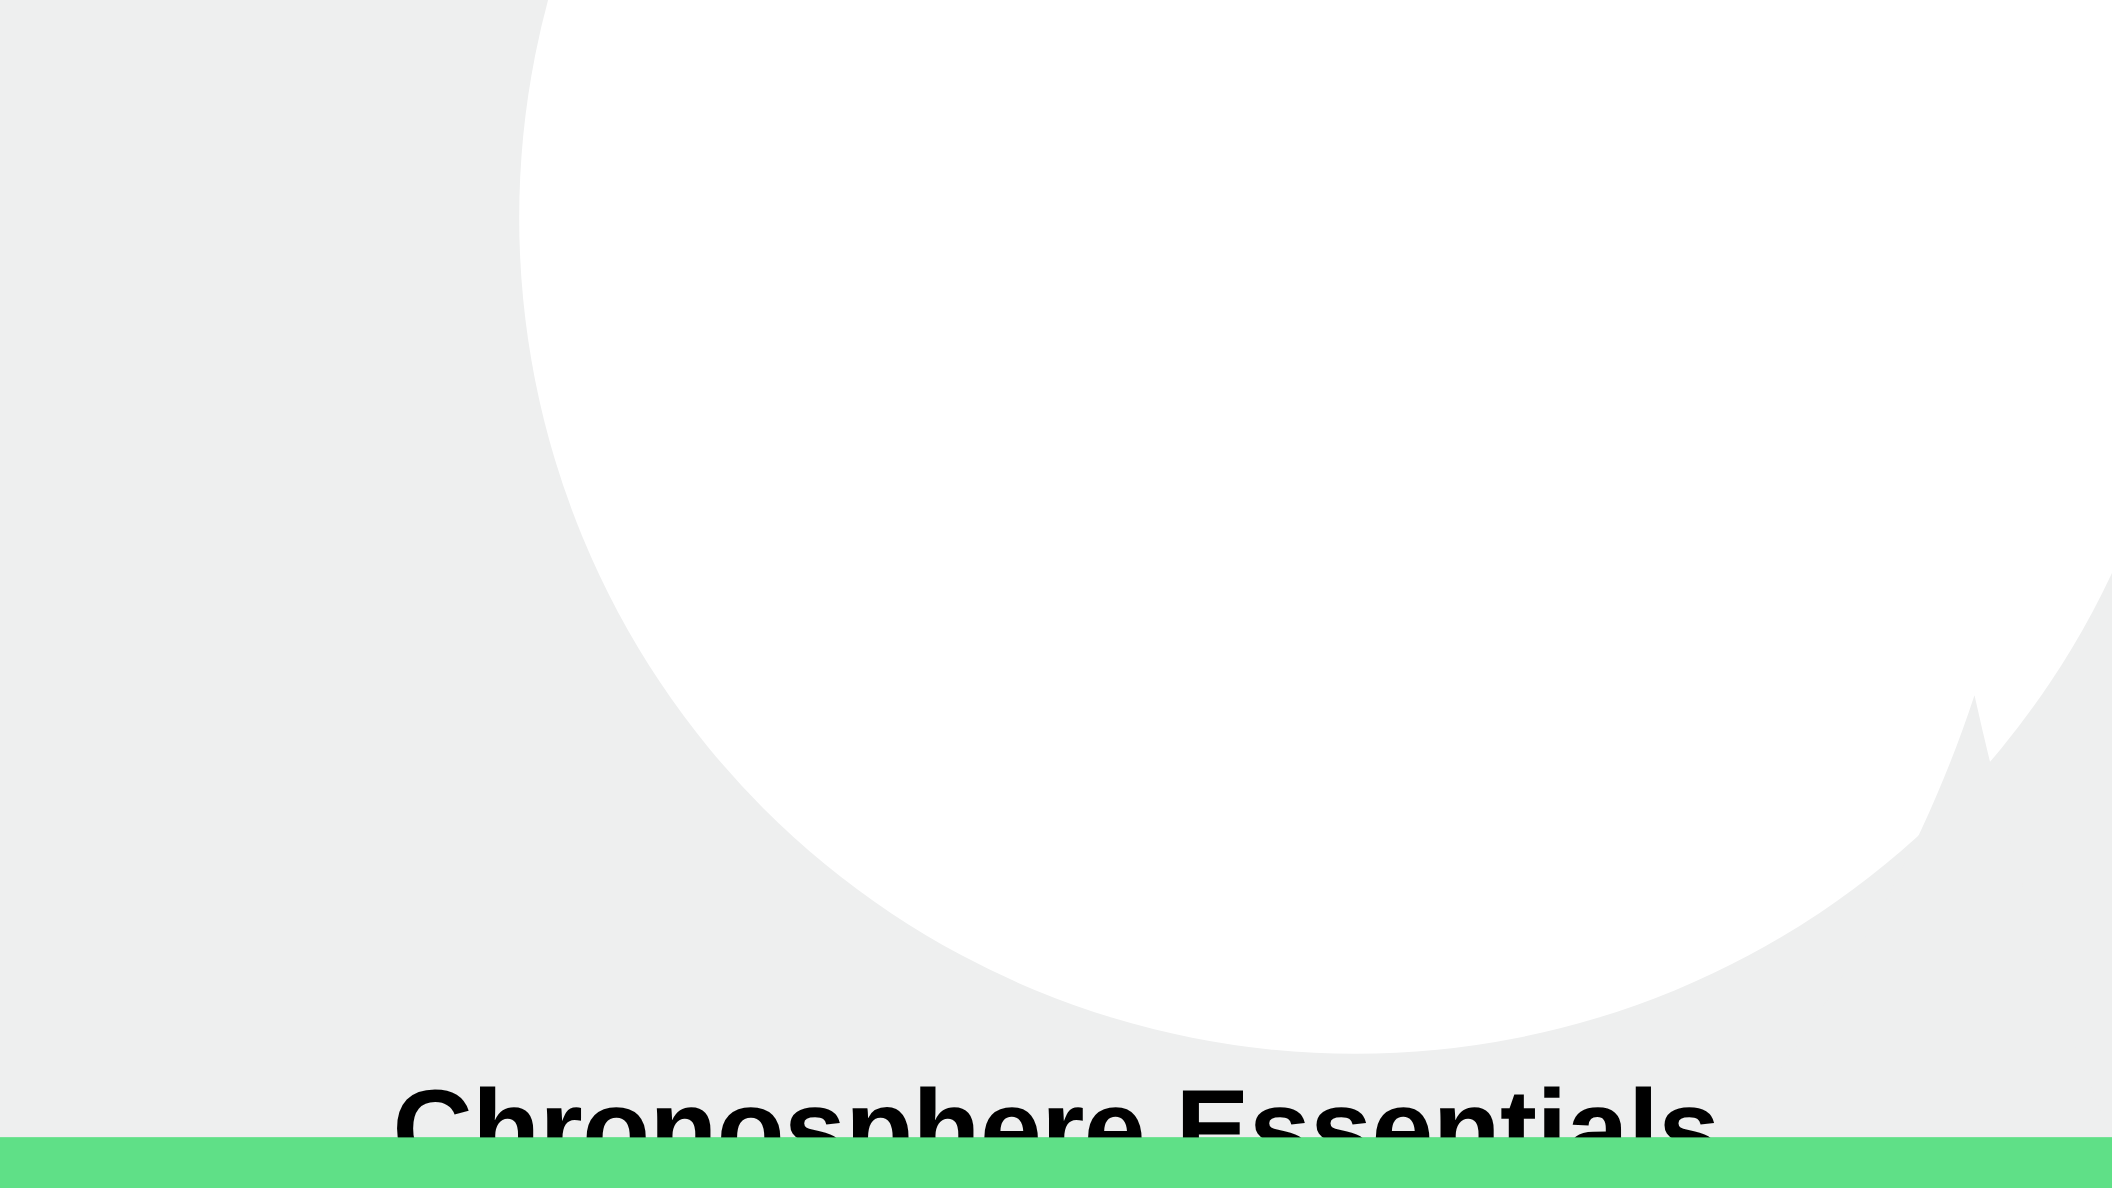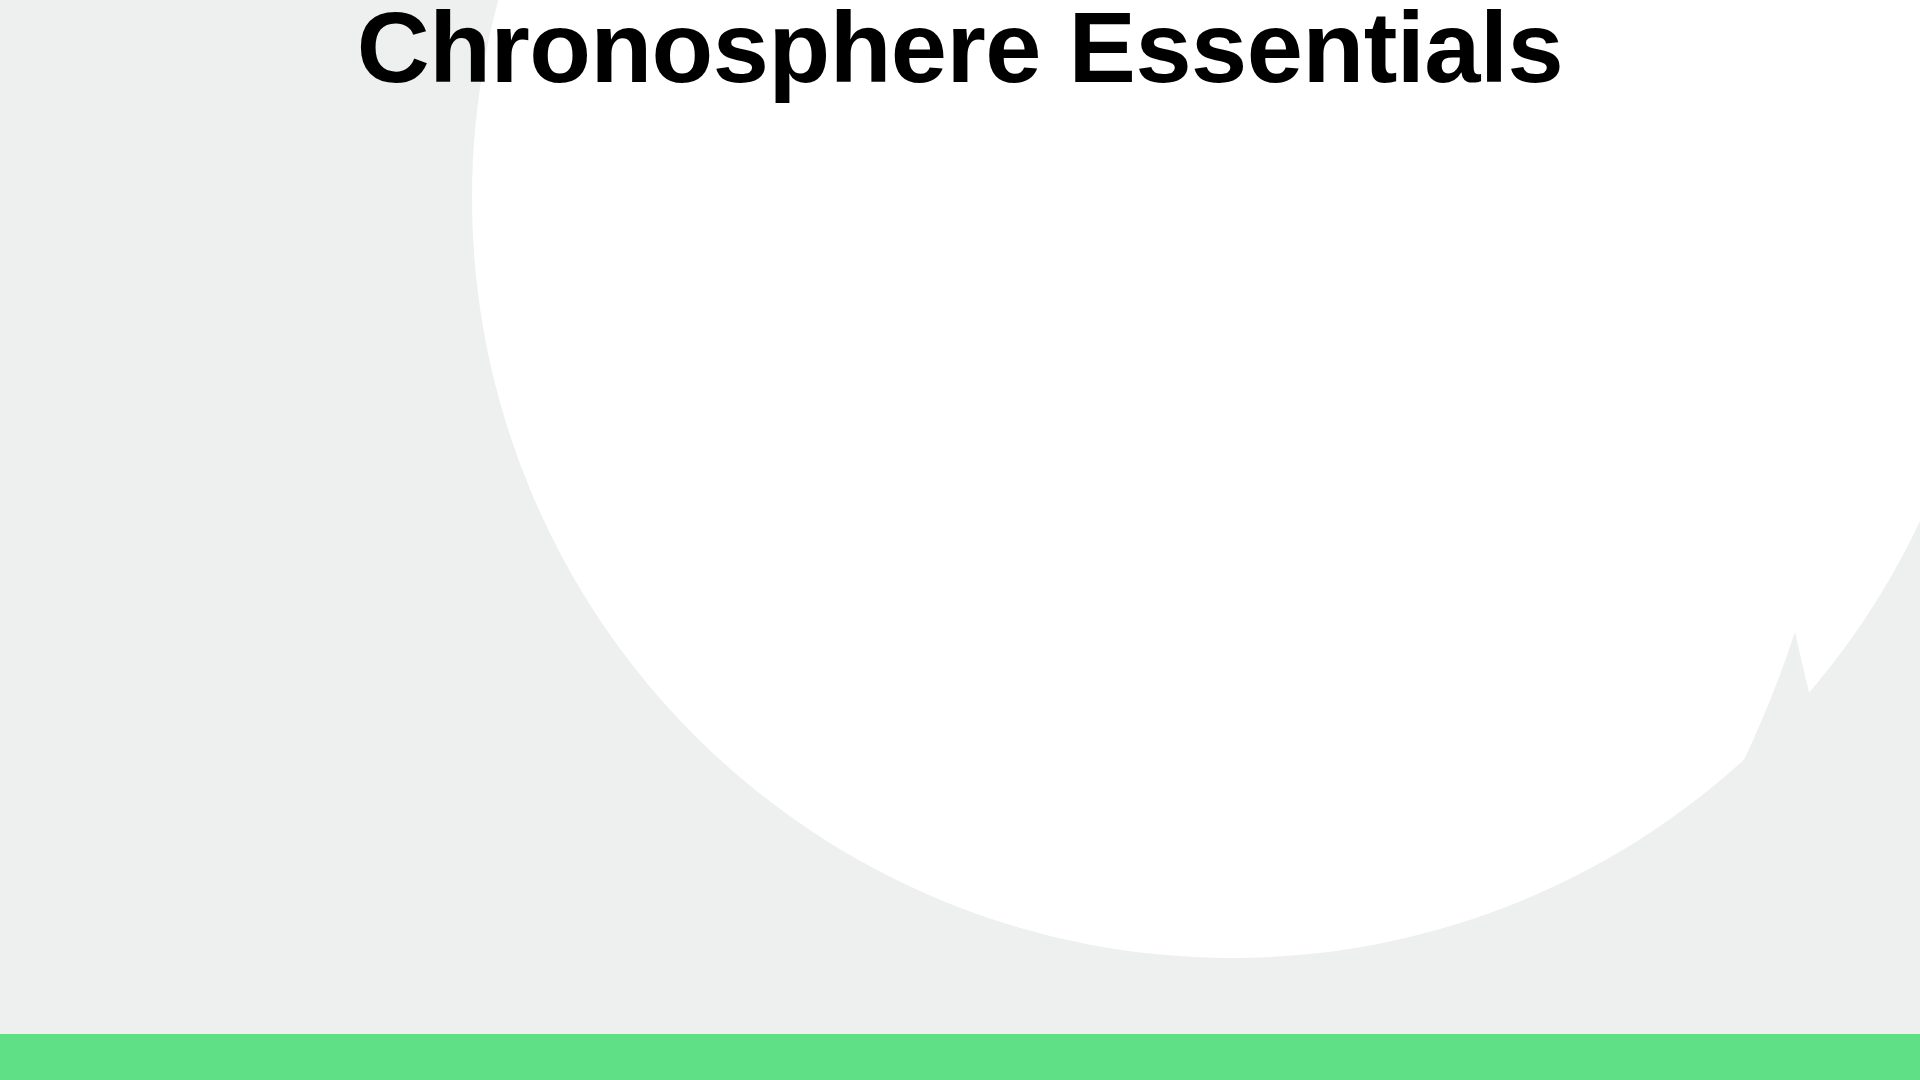--- a/index.html
+++ b/index.html
@@ -30,21 +30,21 @@
     display: block;
   }
 
   #title-layer {
     position: absolute;
     left: 0;
     top: 0;
     width: 1920px;
     height: 1080px;
     display: flex;
-    align-items: flex-start;
+    align-items: flex-end;
     justify-content: center;
     pointer-events: none;
   }
 
   #slide-title {
     margin: 0;
     padding: 0 60px;
     margin-top: -6px;
     font-family: "Liberation Sans", sans-serif;
     font-weight: 700;

